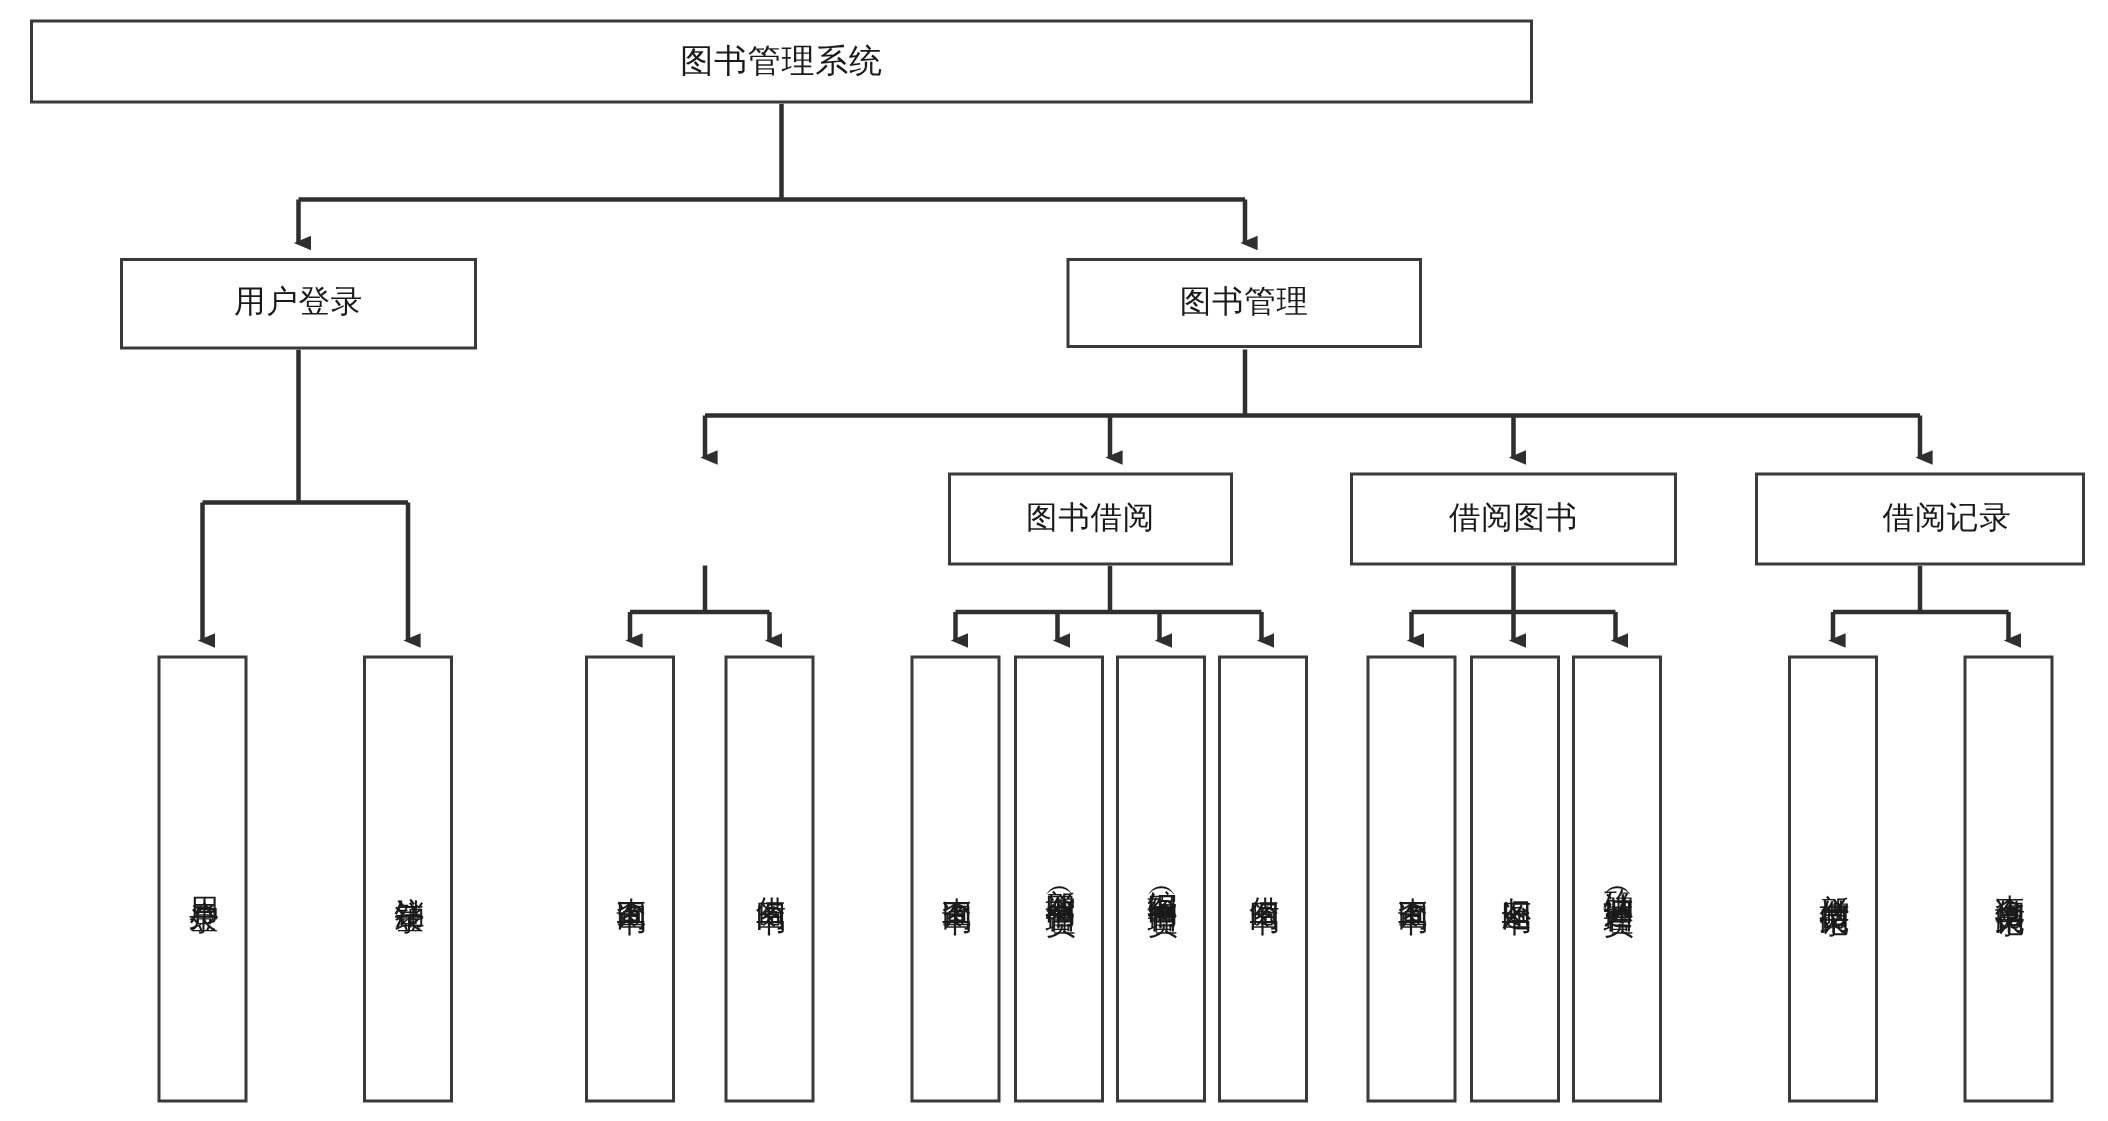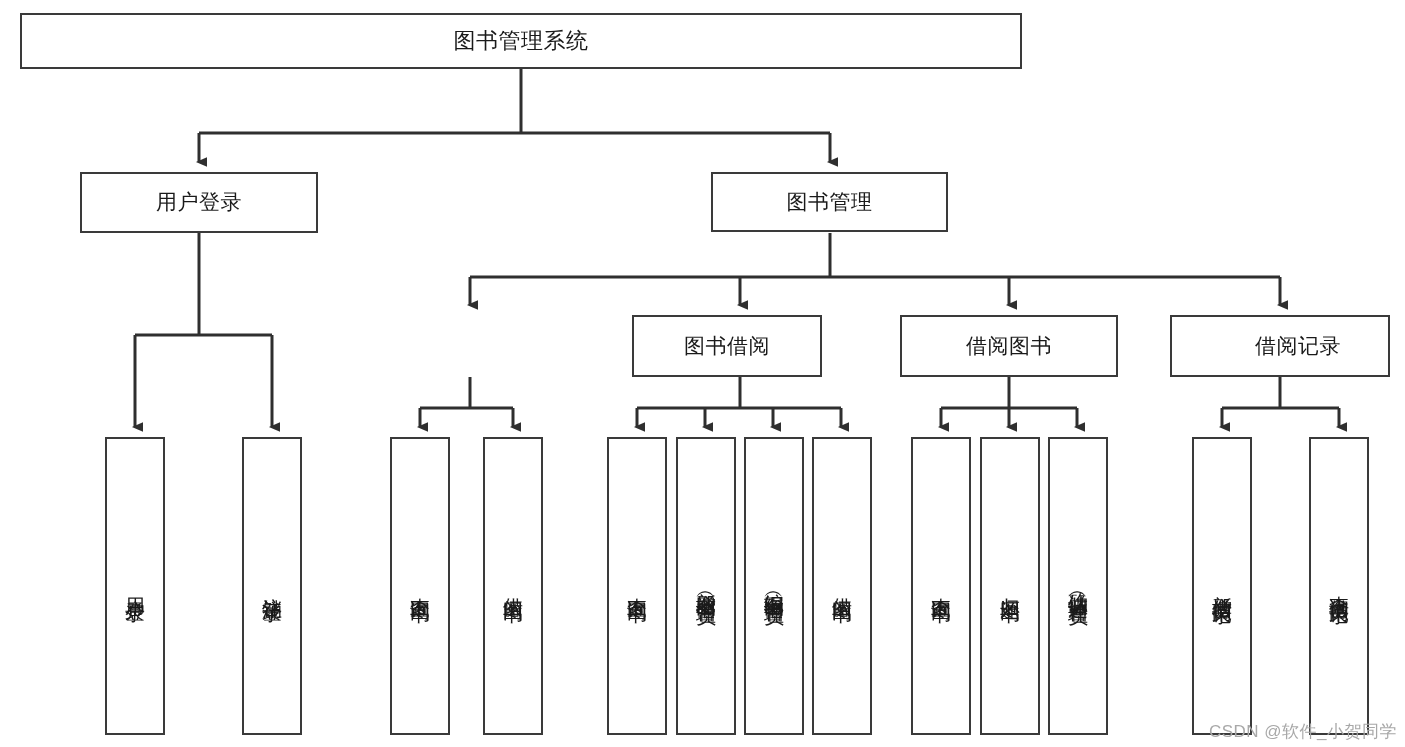--- a/index.html
+++ b/index.html
@@ -170,15 +170,14 @@
     <span class="node-label">确认归还（管理员）</span>
   </div>
 
   <div class="node leaf" style="left:1192px;top:437px;width:60px;height:298px;">
     <span class="node-label">新增借阅记录</span>
   </div>
   <div class="node leaf" style="left:1309px;top:437px;width:60px;height:298px;">
     <span class="node-label">查询借阅记录</span>
   </div>
 
-  <div id="watermark">CSDN @软件_小贺同学</div>
 
 </div>
 
 </body></html>

